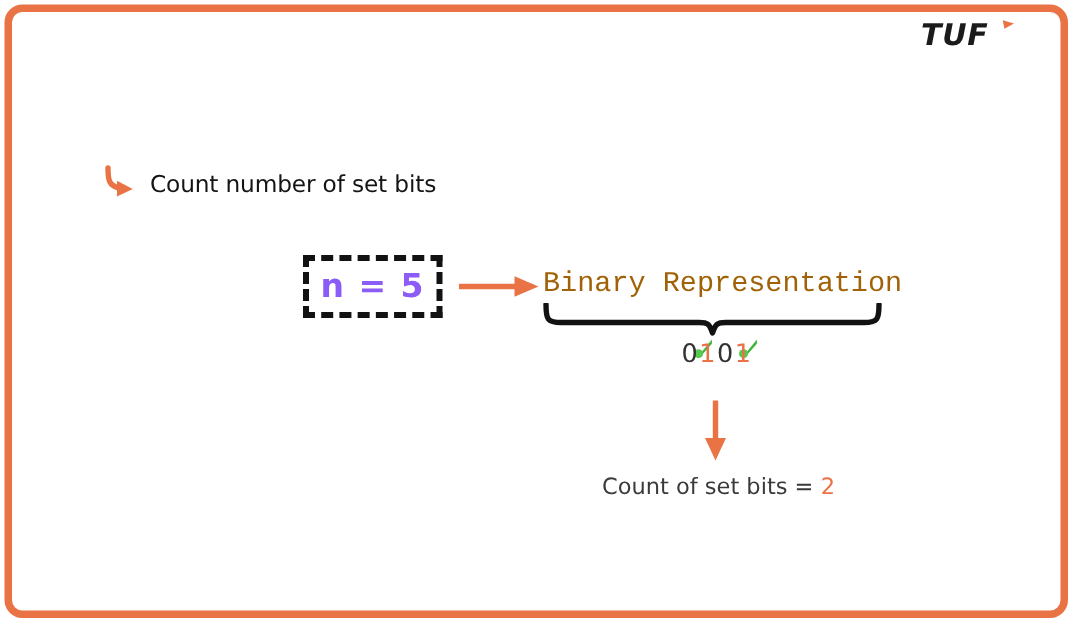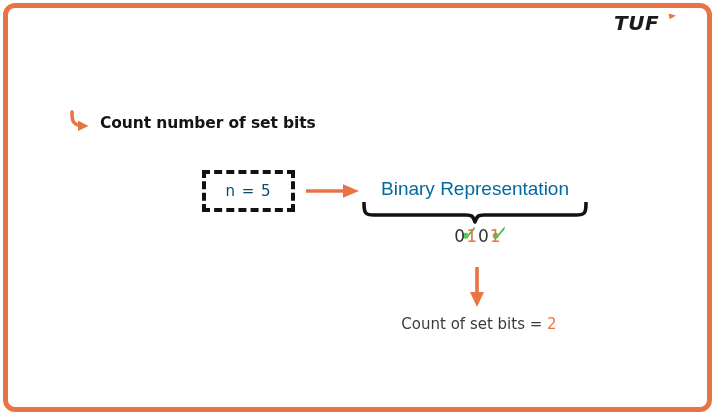--- a/index.html
+++ b/index.html
@@ -50,64 +50,64 @@
   }
   .hook-arrow {
     width: 26px;
     height: 26px;
     display: block;
     margin-right: 6px;
   }
   .heading-text {
     font-family: "DejaVu Sans", "Liberation Sans", sans-serif;
     font-size: 15.5px;
-    font-weight: bold;
+    font-weight: normal;
     color: #141414;
     letter-spacing: -0.1px;
     white-space: nowrap;
   }
   
   .n-box {
     position: absolute;
     left: 202px;
     top: 170px;
     width: 93px;
     height: 42px;
     box-sizing: border-box;
     border: 4px dashed #121212;
     display: flex;
     align-items: center;
     justify-content: center;
   }
   .n-box-label {
     font-family: "DejaVu Sans", "Liberation Sans", sans-serif;
-    font-size: 15px;
-    font-weight: normal;
-    color: #0c4a6e;
+    font-size: 22px;
+    font-weight: bold;
+    color: #8b5cf6;
     letter-spacing: 1px;
     white-space: nowrap;
   }
   
   .right-arrow {
     position: absolute;
     left: 305px;
     top: 180px;
     width: 56px;
     height: 22px;
   }
   
   .binrep-label {
     position: absolute;
     left: 362px;
     top: 178px;
     width: 226px;
     text-align: center;
-    font-family: Liberation Sans, sans-serif;
+    font-family: Liberation Mono, monospace;
     font-size: 19px;
-    color: #0369a1;
+    color: #a16207;
     white-space: nowrap;
   }
   
   .brace {
     position: absolute;
     left: 360px;
     top: 202px;
     width: 230px;
     height: 22px;
   }

